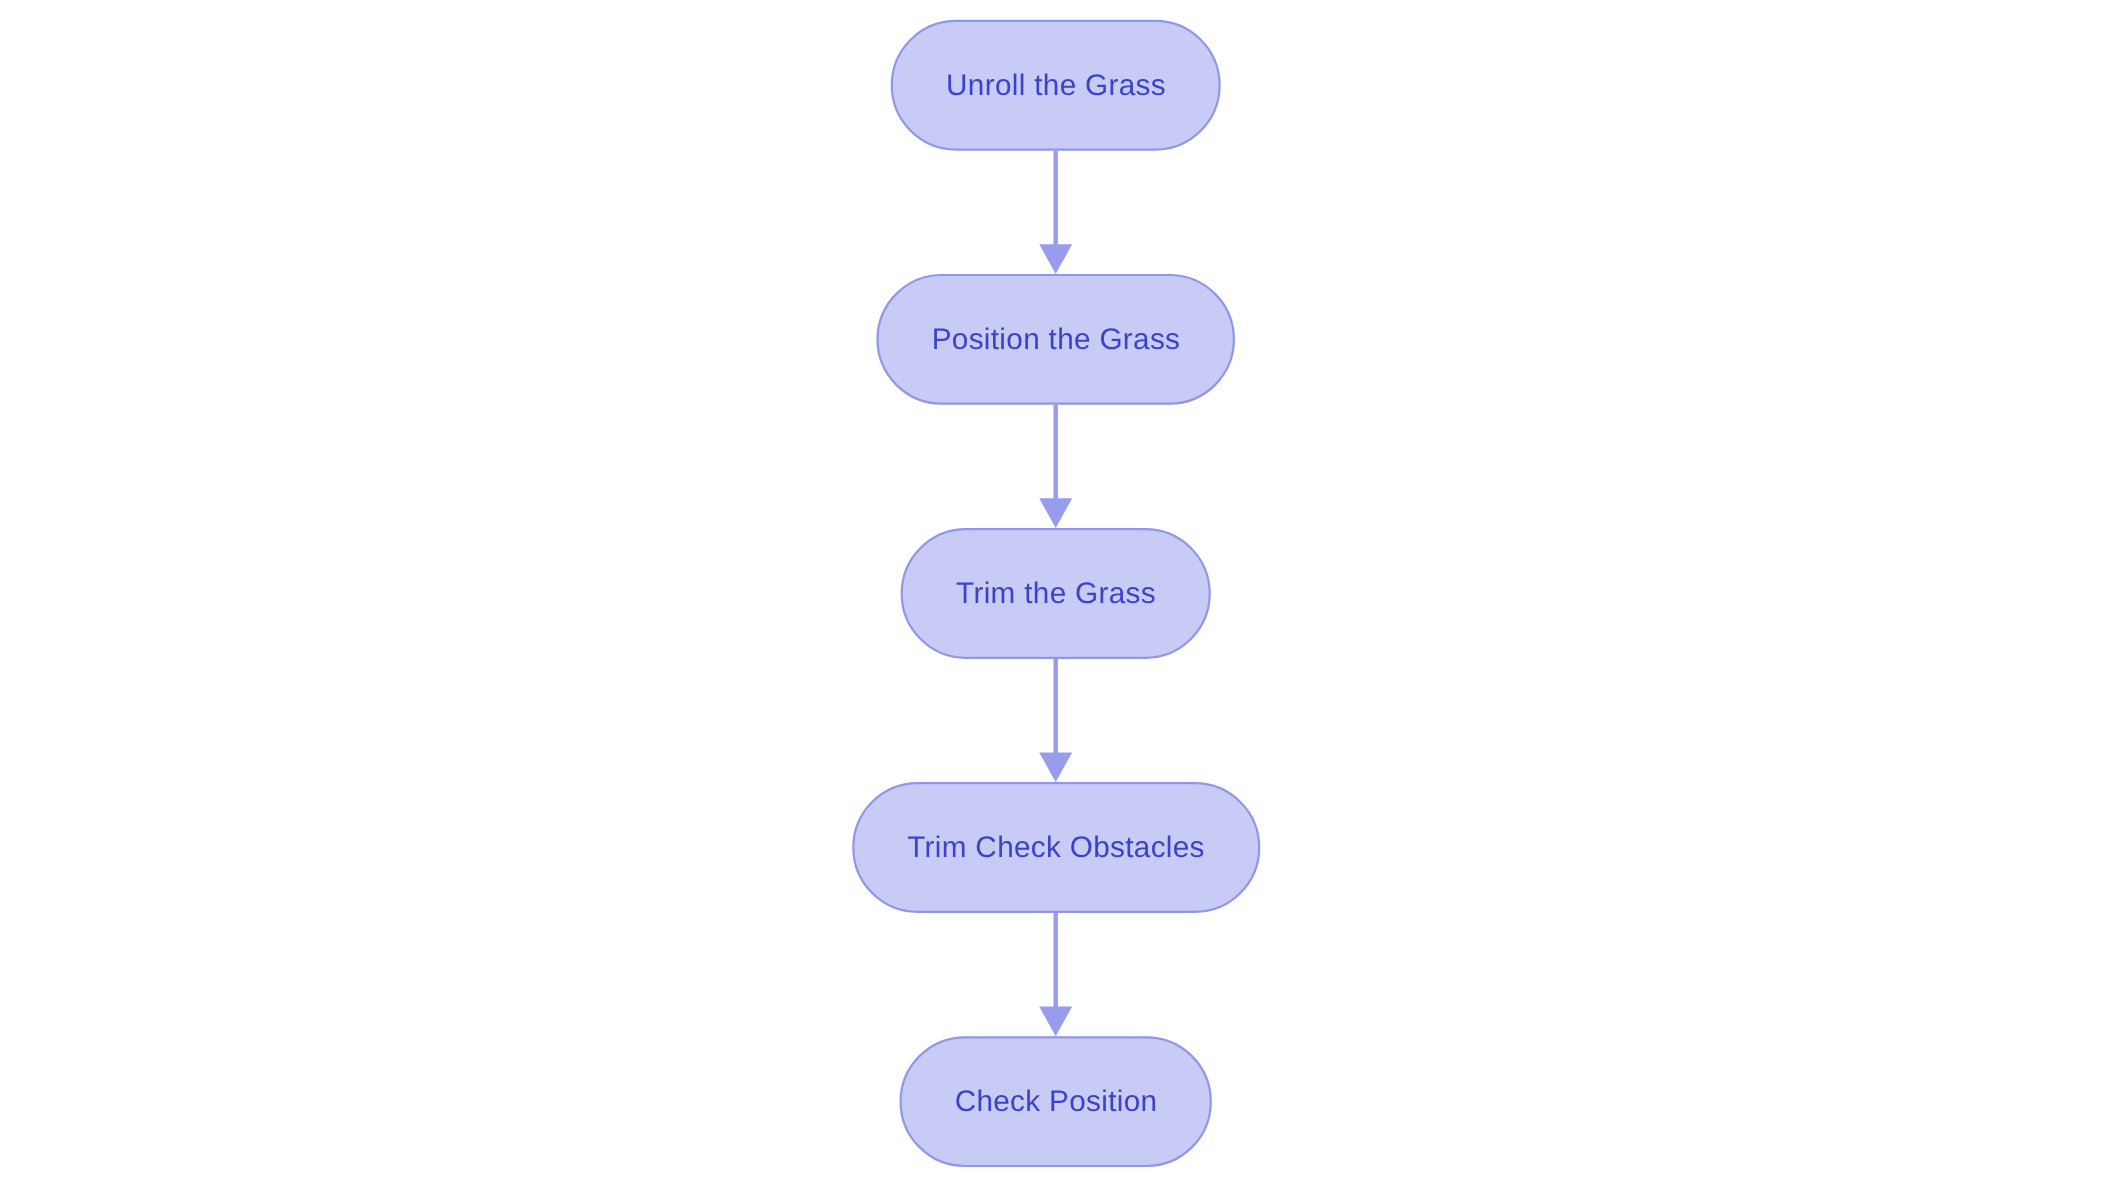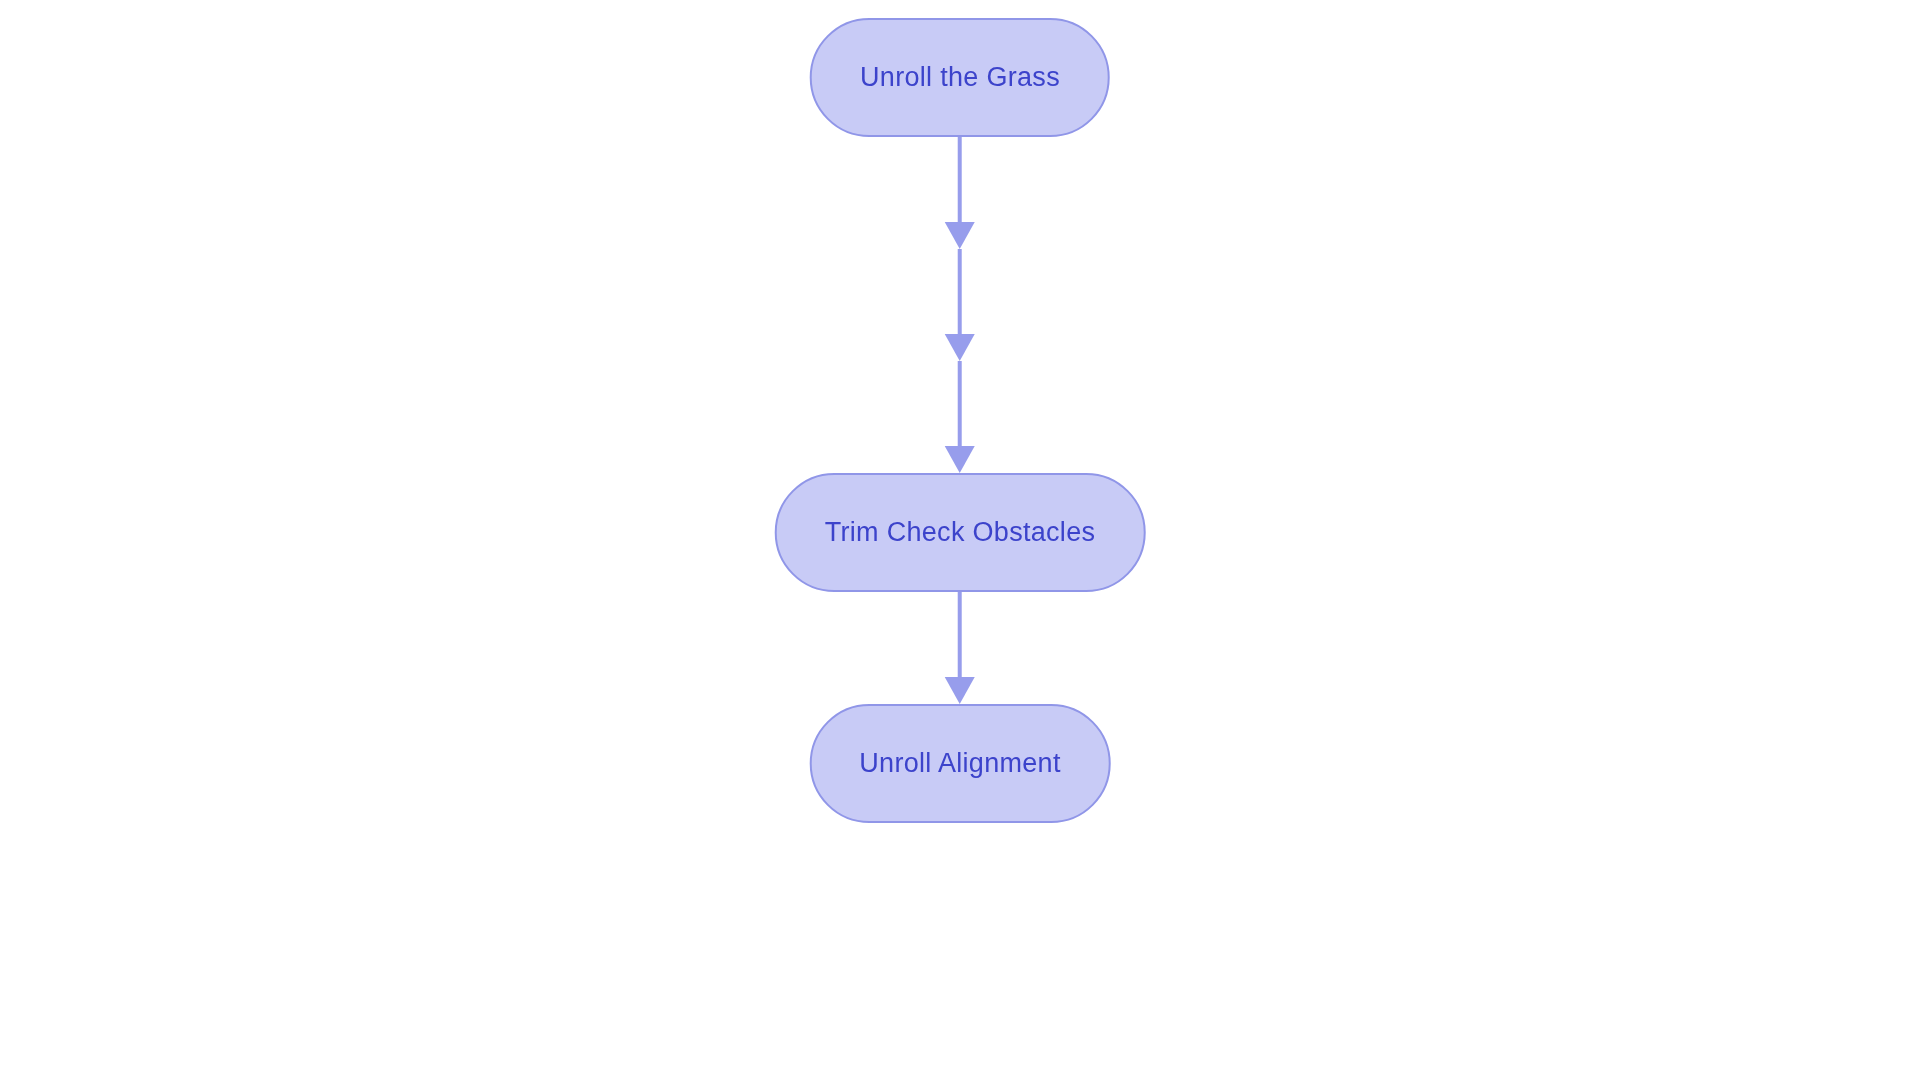--- a/index.html
+++ b/index.html
@@ -62,32 +62,38 @@
 
 <div class="canvas">
   <div id="flow" class="flow">
       <div class="node">
     <span class="node-label">Unroll the Grass</span>
   </div>
       <svg class="arrow" width="32" height="112" viewBox="0 0 32 112" xmlns="http://www.w3.org/2000/svg">
     <line x1="16" y1="0" x2="16" y2="86" stroke-width="4"></line>
     <polygon points="1,85 31,85 16,112"></polygon>
   </svg>
+      <div class="node">
+    <span class="node-label">Position the Grass</span>
+  </div>
       <svg class="arrow" width="32" height="112" viewBox="0 0 32 112" xmlns="http://www.w3.org/2000/svg">
     <line x1="16" y1="0" x2="16" y2="86" stroke-width="4"></line>
     <polygon points="1,85 31,85 16,112"></polygon>
   </svg>
+      <div class="node">
+    <span class="node-label">Trim the Grass</span>
+  </div>
       <svg class="arrow" width="32" height="112" viewBox="0 0 32 112" xmlns="http://www.w3.org/2000/svg">
     <line x1="16" y1="0" x2="16" y2="86" stroke-width="4"></line>
     <polygon points="1,85 31,85 16,112"></polygon>
   </svg>
       <div class="node">
     <span class="node-label">Trim Check Obstacles</span>
   </div>
       <svg class="arrow" width="32" height="112" viewBox="0 0 32 112" xmlns="http://www.w3.org/2000/svg">
     <line x1="16" y1="0" x2="16" y2="86" stroke-width="4"></line>
     <polygon points="1,85 31,85 16,112"></polygon>
   </svg>
       <div class="node">
-    <span class="node-label">Unroll Alignment</span>
+    <span class="node-label">Check Position</span>
   </div>
     </div>
 </div>
 
 </body></html>

